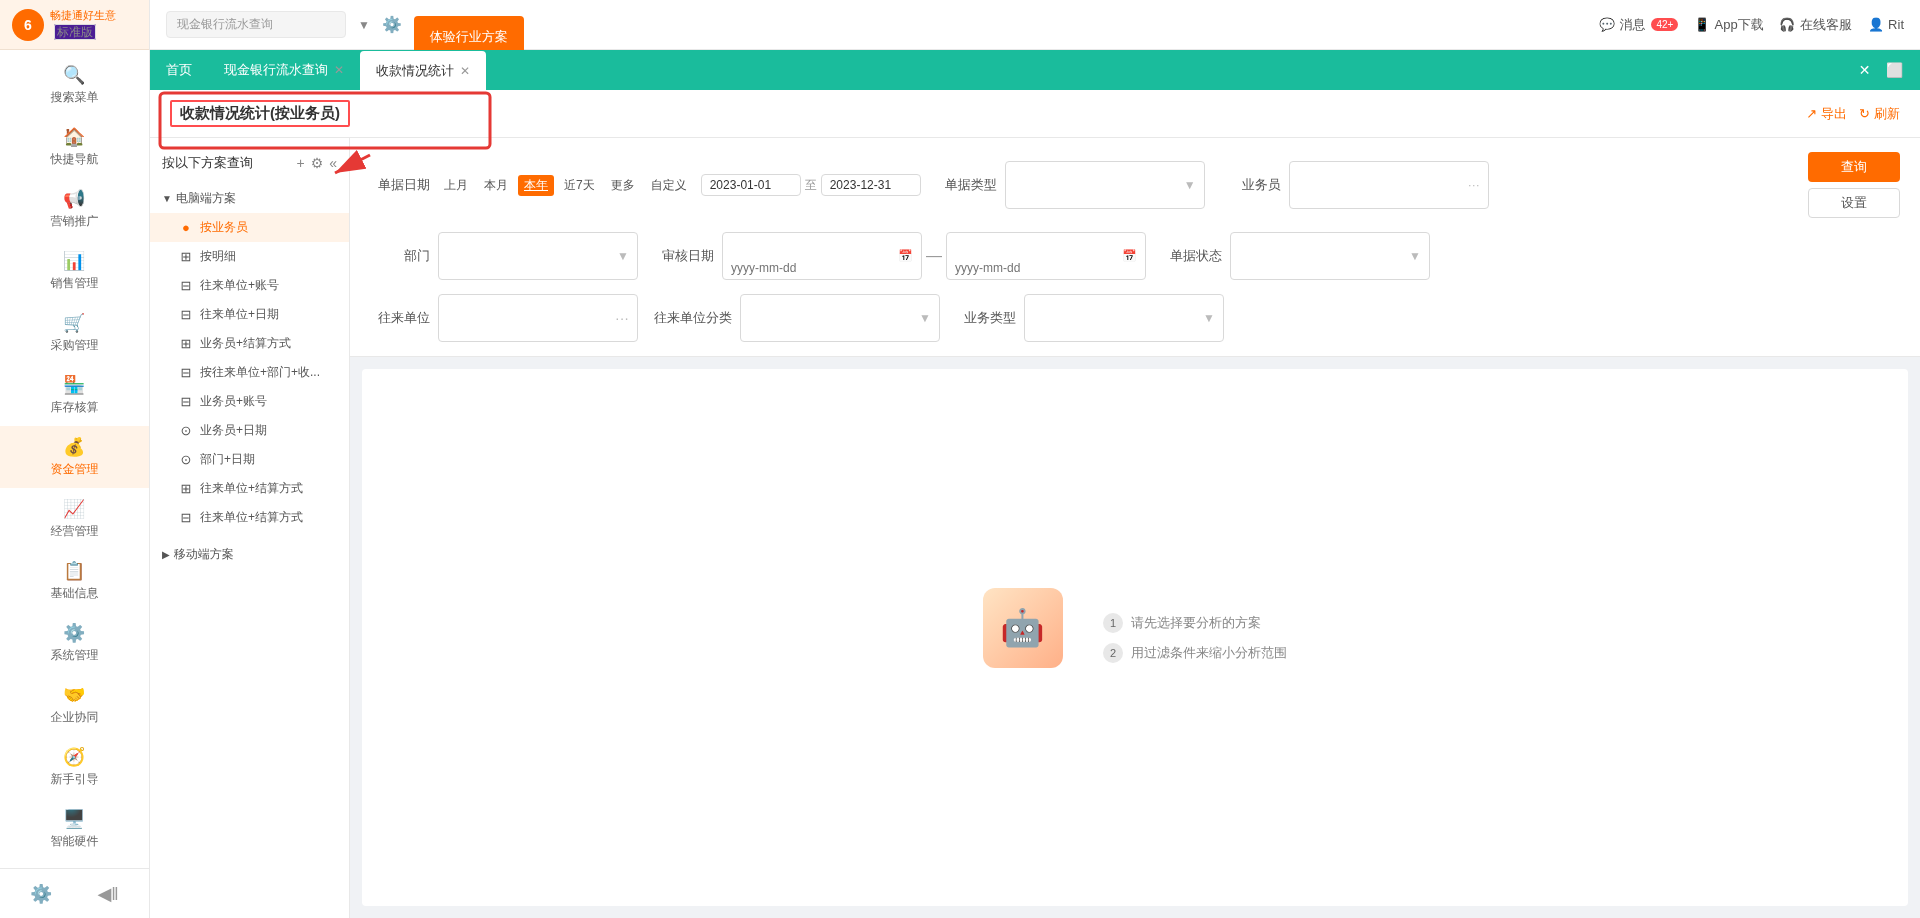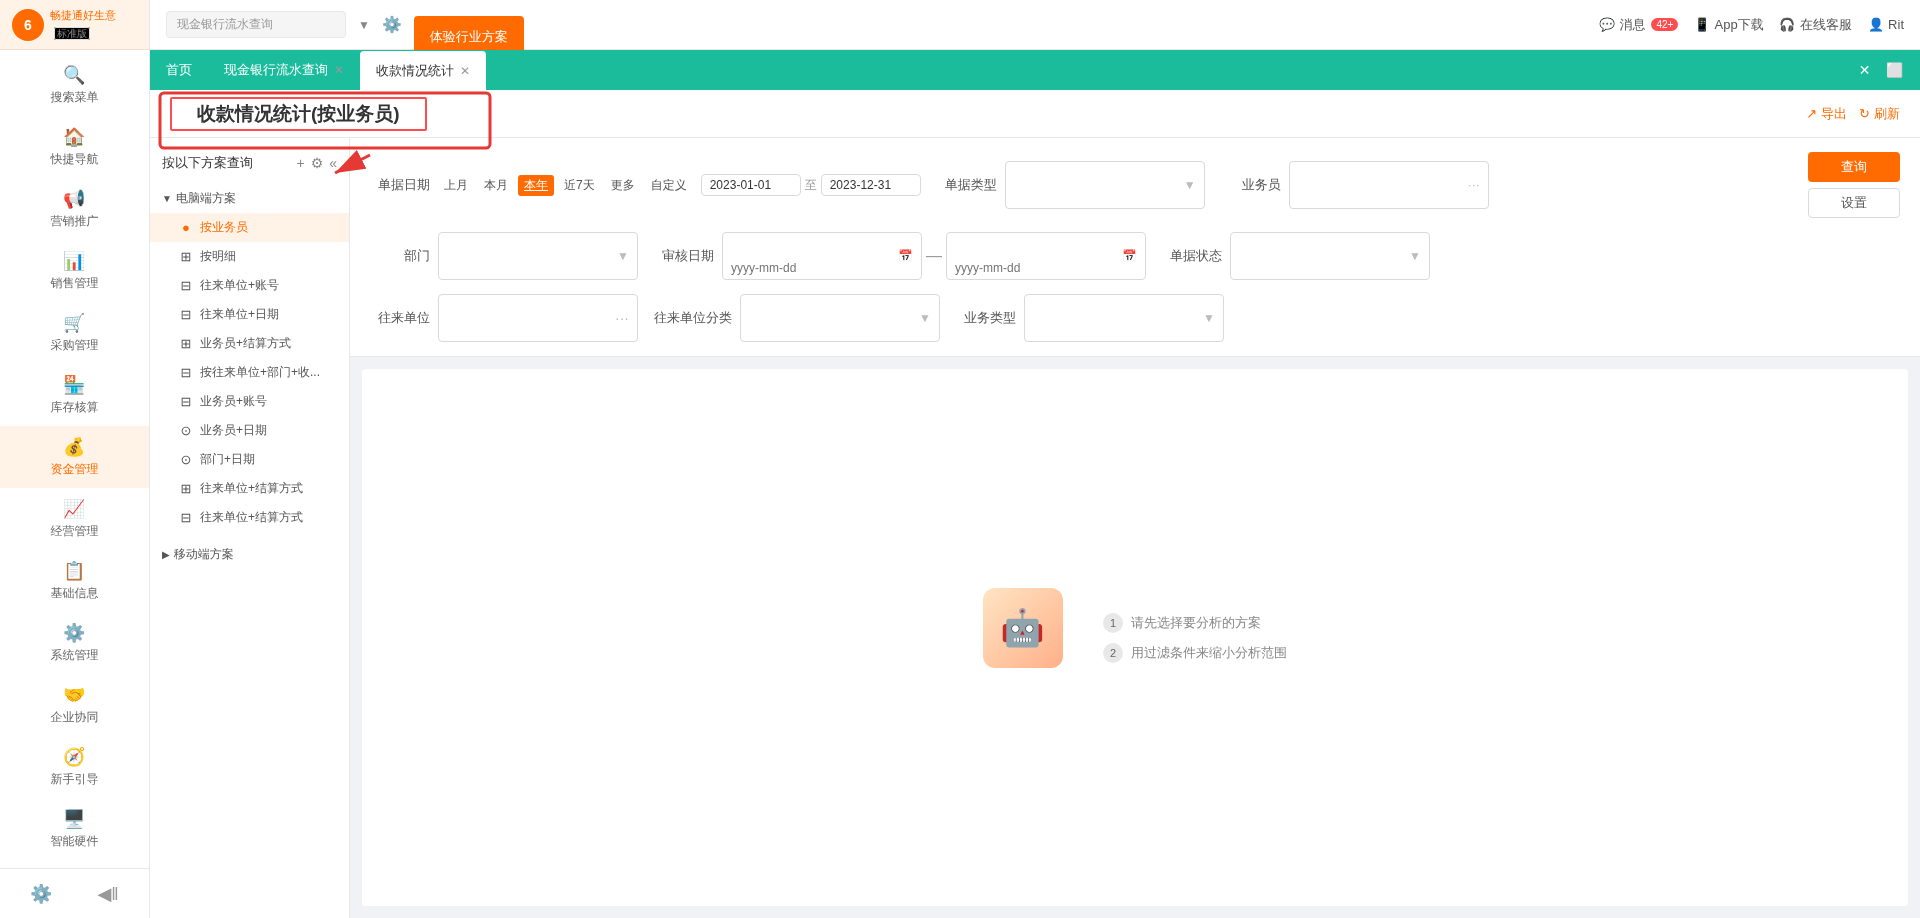--- a/index.html
+++ b/index.html
@@ -15,21 +15,21 @@
       height: 50px; display: flex; align-items: center; padding: 0 12px;
       background: #fff3e8; border-bottom: 1px solid #f0e0d0;
     }
     .logo-icon {
       width: 32px; height: 32px; background: #ff6b00; border-radius: 50%;
       display: flex; align-items: center; justify-content: center;
       color: white; font-weight: bold; font-size: 14px; margin-right: 6px;
     }
     .logo-text { font-size: 11px; color: #ff6b00; line-height: 1.3; }
     .logo-badge {
-      font-size: 10px; color: #888; background: #000000; border: 1px solid #ddd;
+      font-size: 12px; color: #888; background: #4c1d95; border: 1px solid #ddd;
       padding: 0 2px; margin-left: 4px; border-radius: 2px;
     }
     .sidebar-menu { flex: 1; overflow-y: auto; padding: 4px 0; }
     .sidebar-item {
       display: flex; flex-direction: column; align-items: center;
       padding: 10px 0; cursor: pointer; color: #666; font-size: 12px;
       transition: background 0.2s;
     }
     .sidebar-item.active { background: #fff3e8; color: #ff6b00; }
     .sidebar-item-icon { font-size: 18px; margin-bottom: 3px; }
@@ -80,22 +80,22 @@
     }
     .tabs-right { margin-left: auto; display: flex; align-items: center; gap: 8px; padding-right: 12px; }
     .tab-window-btn { font-size: 14px; color: #fff; cursor: pointer; padding: 4px; }
 
     
     .page-header {
       height: 48px; background: #fff; display: flex; align-items: center;
       padding: 0 20px; border-bottom: 1px solid #e8e8e8; justify-content: space-between;
     }
     .page-title {
-      font-size: 19px; font-weight: bold; color: #333;
-      border: 2px solid #ff4d4f; padding: 2px 25px; border-radius: 2px;
+      font-size: 15px; font-weight: bold; color: #333;
+      border: 2px solid #ff4d4f; padding: 2px 8px; border-radius: 2px;
     }
     .page-actions { display: flex; align-items: center; gap: 12px; }
     .page-action-btn {
       display: flex; align-items: center; gap: 4px; font-size: 13px;
       color: #ff6b00; cursor: pointer; background: none; border: none;
     }
 
     
     .content-area { flex: 1; display: flex; overflow: hidden; background: #f0f2f5; }
 

